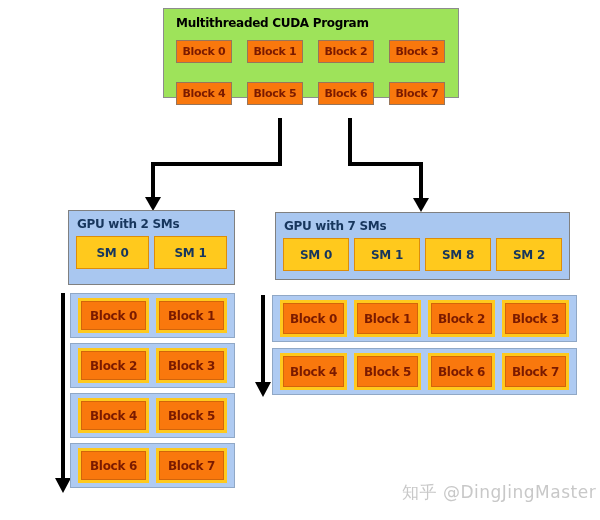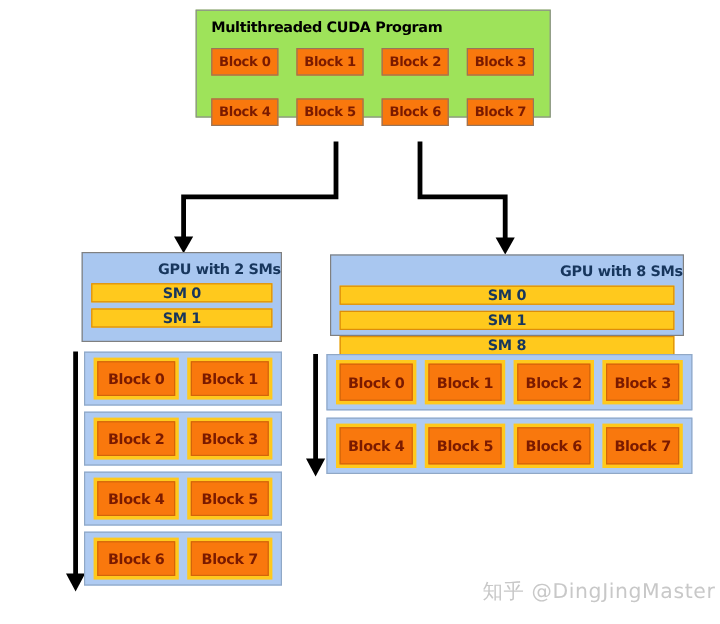--- a/index.html
+++ b/index.html
@@ -25,26 +25,25 @@
     height:23px; box-sizing:border-box;
     background:var(--orange_fill); border:1px solid var(--orange_chip_border);
     color:var(--block_text); font-weight:bold; font-size:11px;
     line-height:21px; text-align:center; letter-spacing:-0.3px;
   }
 
   
   .gpu-box {
     position:absolute; background:var(--gpu_fill); border:1px solid var(--gpu_border);
     box-sizing:border-box;
-    text-align:right;
   }
   .gpu2 { left:68px; top:210px; width:167px; height:75px; }
   .gpu4 { left:275px; top:212px; width:295px; height:68px; }
   .gpu-title { margin:6px 0 0 8px; font-size:12px; font-weight:bold; color:var(--navy_text); letter-spacing:-0.3px; }
-  .sm-row { display:flex; gap:5px; margin:5px 7px 0 7px;flex-direction:column; }
+  .sm-row { display:flex; gap:5px; margin:5px 7px 0 7px; }
   .sm {
     flex:1; height:33px; box-sizing:border-box;
     background:var(--sm_fill); border:1px solid var(--sm_border);
     color:var(--navy_text); font-weight:bold; font-size:12px;
     display:flex; align-items:center; justify-content:center; letter-spacing:-0.3px;
   }
 
   
   .queue { position:absolute; }
   .queue2 { left:70px; top:293px; width:165px; }
@@ -100,21 +99,21 @@
 
   <div class="gpu-box gpu2">
     <div class="gpu-title">GPU with 2 SMs</div>
     <div class="sm-row">
         <div class="sm">SM 0</div>
         <div class="sm">SM 1</div>
       </div>
   </div>
 
   <div class="gpu-box gpu4">
-    <div class="gpu-title">GPU with 8 SMs</div>
+    <div class="gpu-title">GPU with 7 SMs</div>
     <div class="sm-row">
         <div class="sm">SM 0</div>
         <div class="sm">SM 1</div>
         <div class="sm">SM 8</div>
         <div class="sm">SM 2</div>
       </div>
   </div>
 
   <div class="queue queue2">
       <div class="queue-row">

